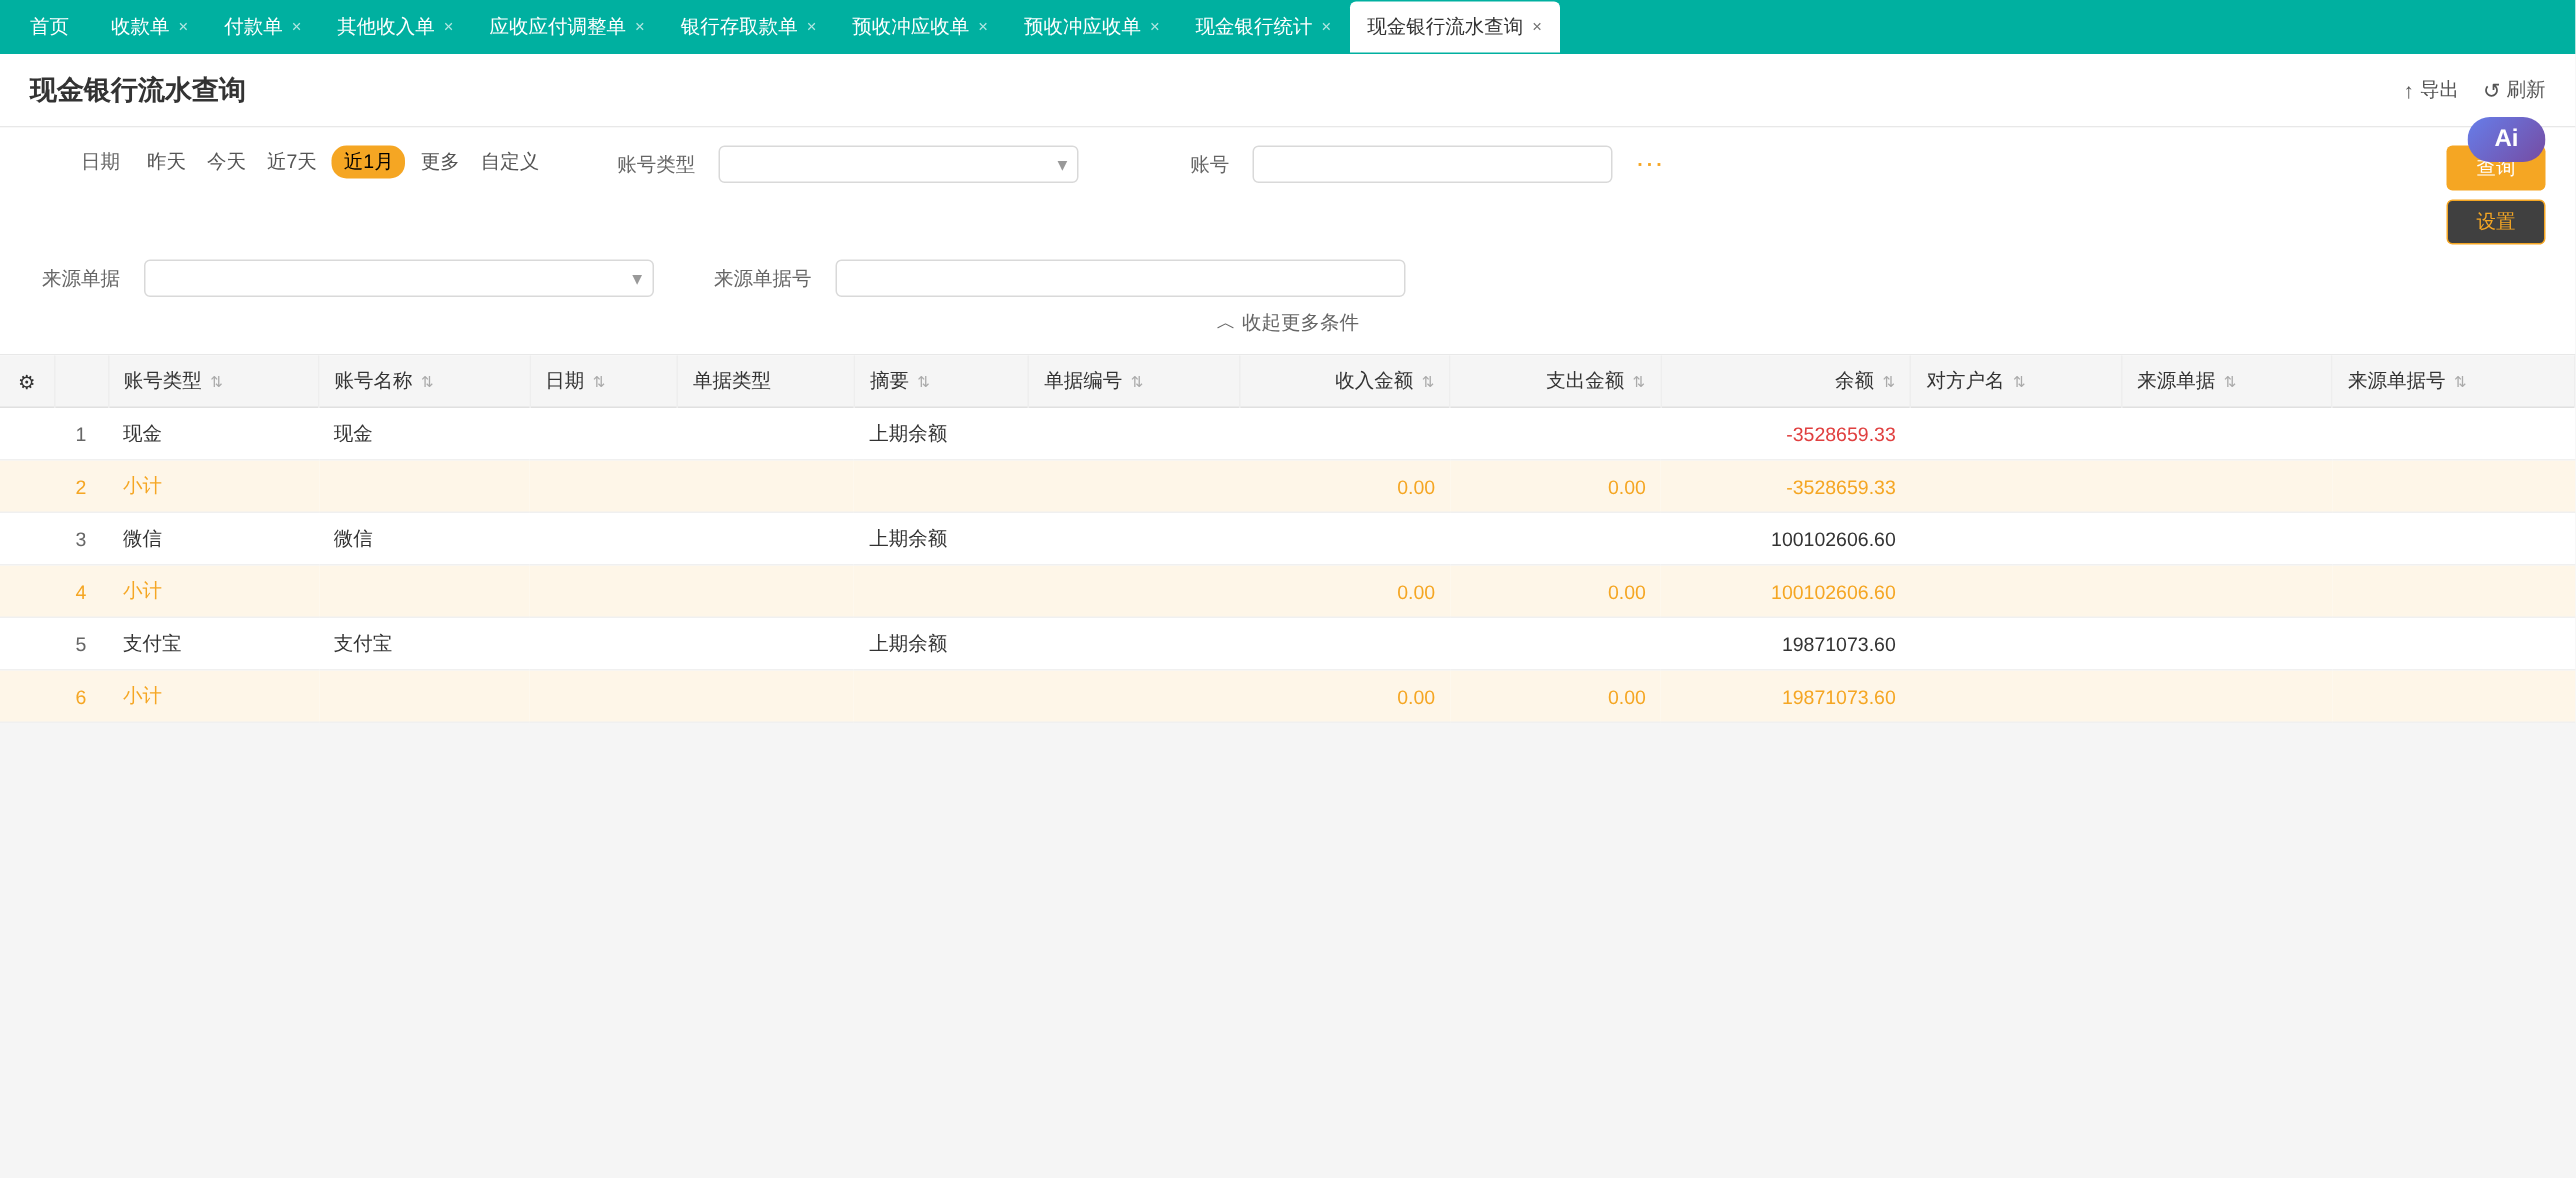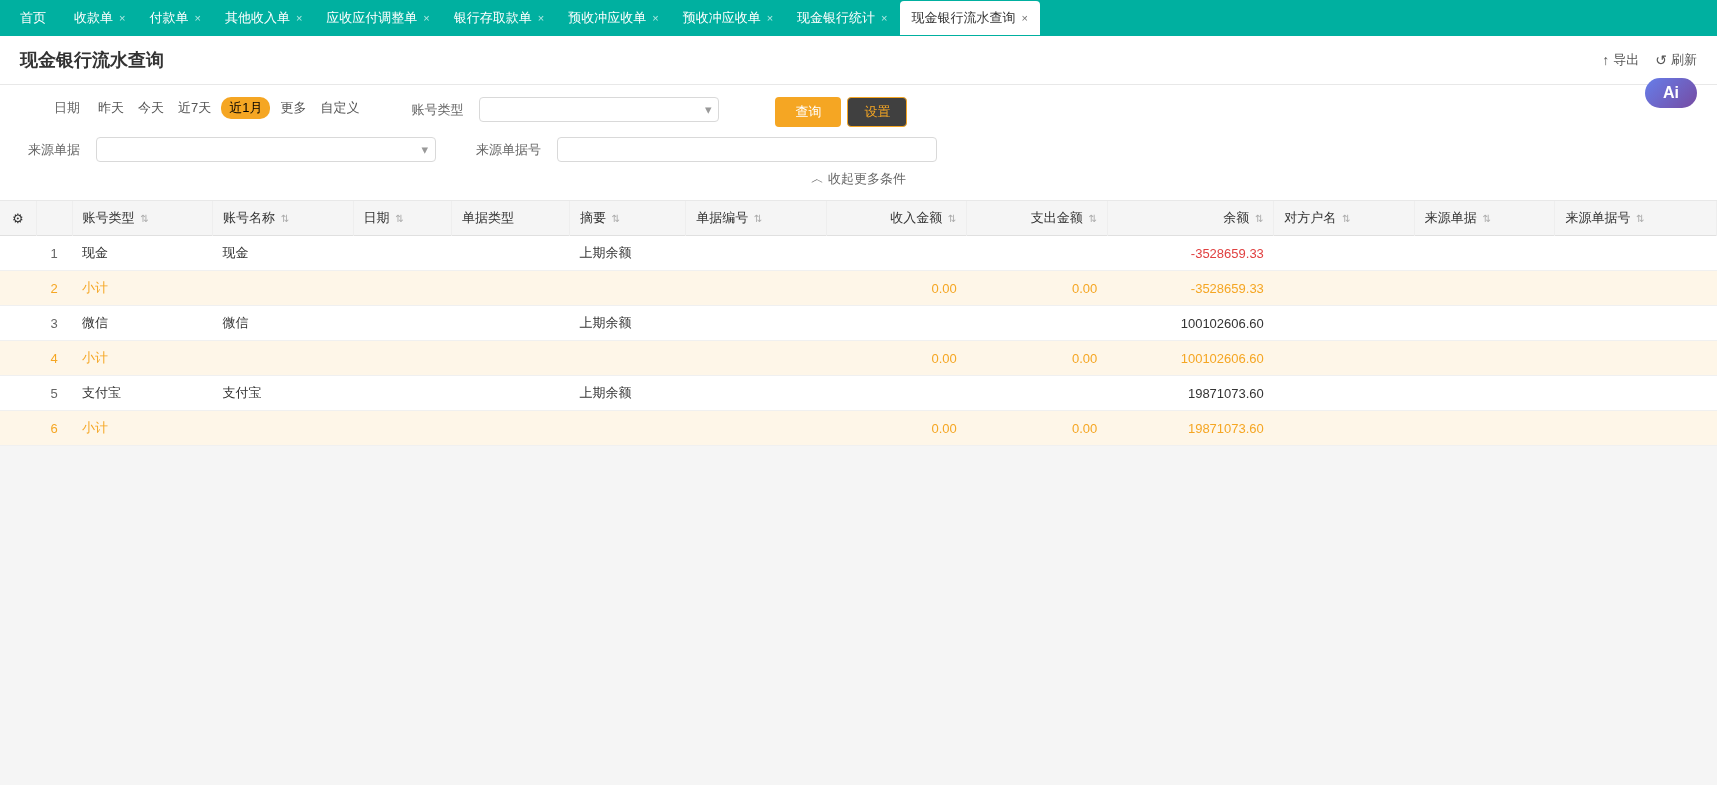--- a/index.html
+++ b/index.html
@@ -293,22 +293,27 @@
     <div style="display:flex; align-items:center; gap: 8px; margin-right: 40px;">
       <span class="filter-label">账号类型</span>
       <div class="filter-select-wrapper">
         <select style="border: 1px solid #d9d9d9; border-radius: 4px; padding: 4px 28px 4px 8px; font-size:13px; min-width: 240px; color:#333; appearance: none; background: #fff;">
           <option value=""></option>
         </select>
         <span class="arrow">▾</span>
       </div>
     </div>
 
-
-    <div style="display:flex; gap: 6px; margin-left: 16px;">
+    <div style="display:flex; align-items:center; gap: 8px; flex: 1;">
+      <span class="filter-label">账号</span>
+      <input type="text" style="border: 1px solid rgb(217, 217, 217); border-radius: 4px; padding: 4px 8px; font-size: 13px; min-width: 240px;">
+      <span class="filter-dots">···</span>
+    </div>
+
+    <div style="display:flex; flex-direction:column; gap: 6px; margin-left: 16px;">
       <button class="btn-query">查询</button>
       <button class="btn-settings">设置</button>
     </div>
   </div>
 
   <div class="filter-row" style="margin-bottom: 4px;">
 
     <div style="display:flex; align-items:center; gap: 8px; margin-right: 40px;">
       <span class="filter-label">来源单据</span>
       <div class="filter-select-wrapper">

